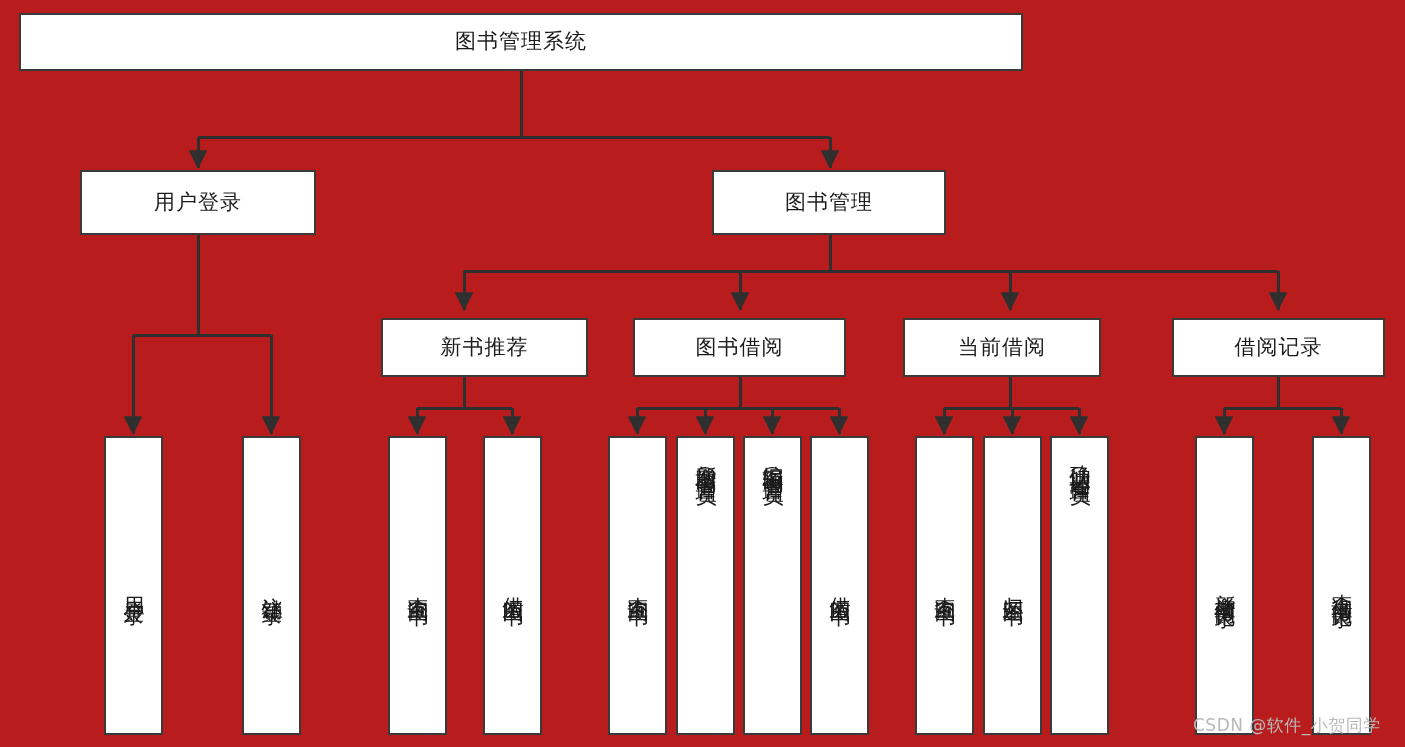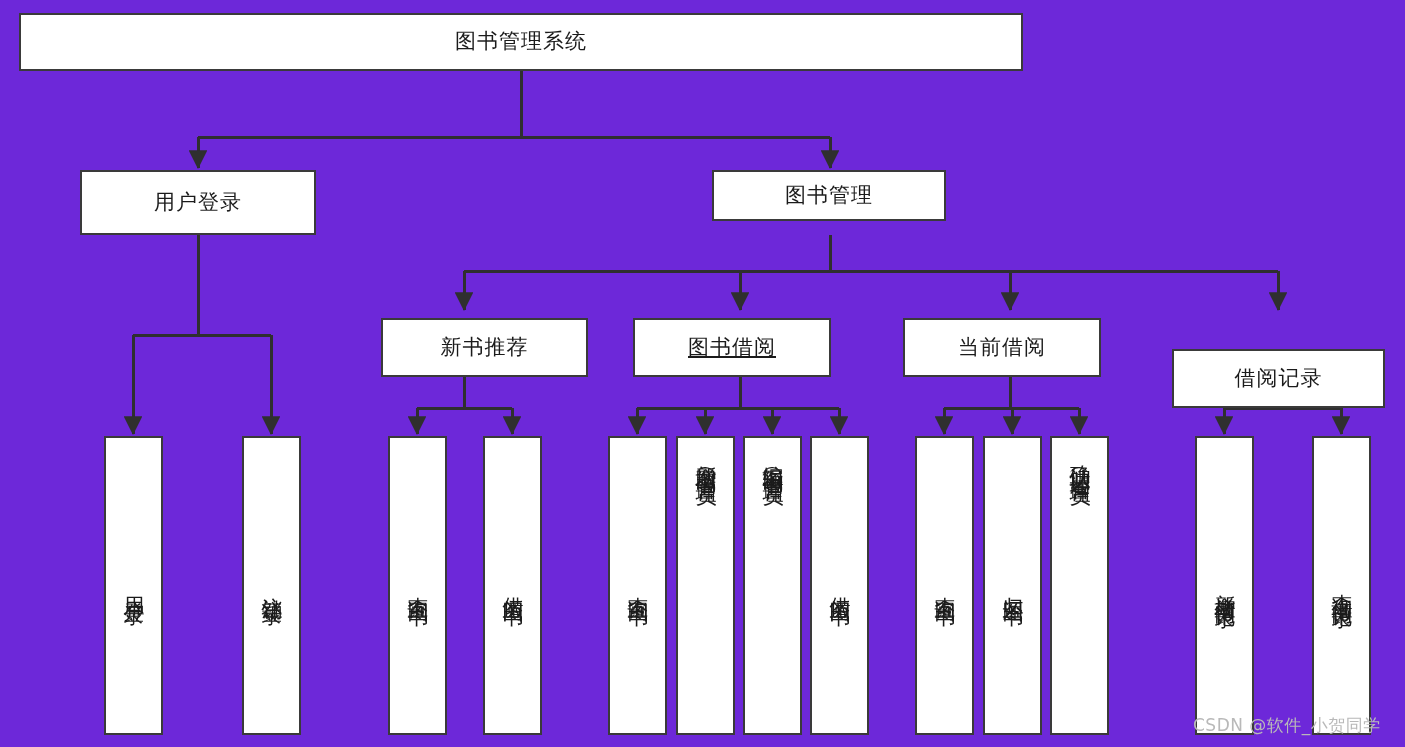--- a/index.html
+++ b/index.html
@@ -8,21 +8,21 @@
     padding: 0;
     background: #ffffff;
   }
   body {
     font-family: "DejaVu Sans", "Liberation Sans", sans-serif;
   }
   #canvas {
     position: relative;
     width: 1405px;
     height: 747px;
-    background: #6d28d9;
+    background: #b91c1c;
     overflow: hidden;
   }
   #wires {
     position: absolute;
     left: 0;
     top: 0;
     width: 1405px;
     height: 747px;
   }
   .node {
@@ -127,34 +127,34 @@
     </g>
   </svg>
 
   <div class="node horiz" style="left:19px; top:13px; width:1004px; height:58px;">
     <span class="label">图书管理系统</span>
   </div>
 
   <div class="node horiz" style="left:80px; top:170px; width:236px; height:65px;">
     <span class="label">用户登录</span>
   </div>
-  <div class="node horiz" style="left:712px; top:170px; width:234px; height:51px;">
+  <div class="node horiz" style="left:712px; top:170px; width:234px; height:65px;">
     <span class="label">图书管理</span>
   </div>
 
   <div class="node horiz" style="left:361px; top:318px; width:207px; height:59px;margin-left:20px;">
     <span class="label">新书推荐</span>
   </div>
-  <div class="node horiz" style="left:633px; top:318px; width:198px; height:59px;text-decoration:underline;">
+  <div class="node horiz" style="left:633px; top:318px; width:213px; height:59px;">
     <span class="label">图书借阅</span>
   </div>
   <div class="node horiz" style="left:903px; top:318px; width:198px; height:59px;">
     <span class="label">当前借阅</span>
   </div>
-  <div class="node horiz" style="left:1172px; top:318px; width:213px; height:59px;margin-top:31px;">
+  <div class="node horiz" style="left:1172px; top:318px; width:213px; height:59px;">
     <span class="label">借阅记录</span>
   </div>
 
   <div class="node vert centered" style="left:104px; top:436px; width:59px; height:299px;">
     <span class="label">用户登录</span>
   </div>
   <div class="node vert centered" style="left:242px; top:436px; width:59px; height:299px;">
     <span class="label">注销登录</span>
   </div>
 

